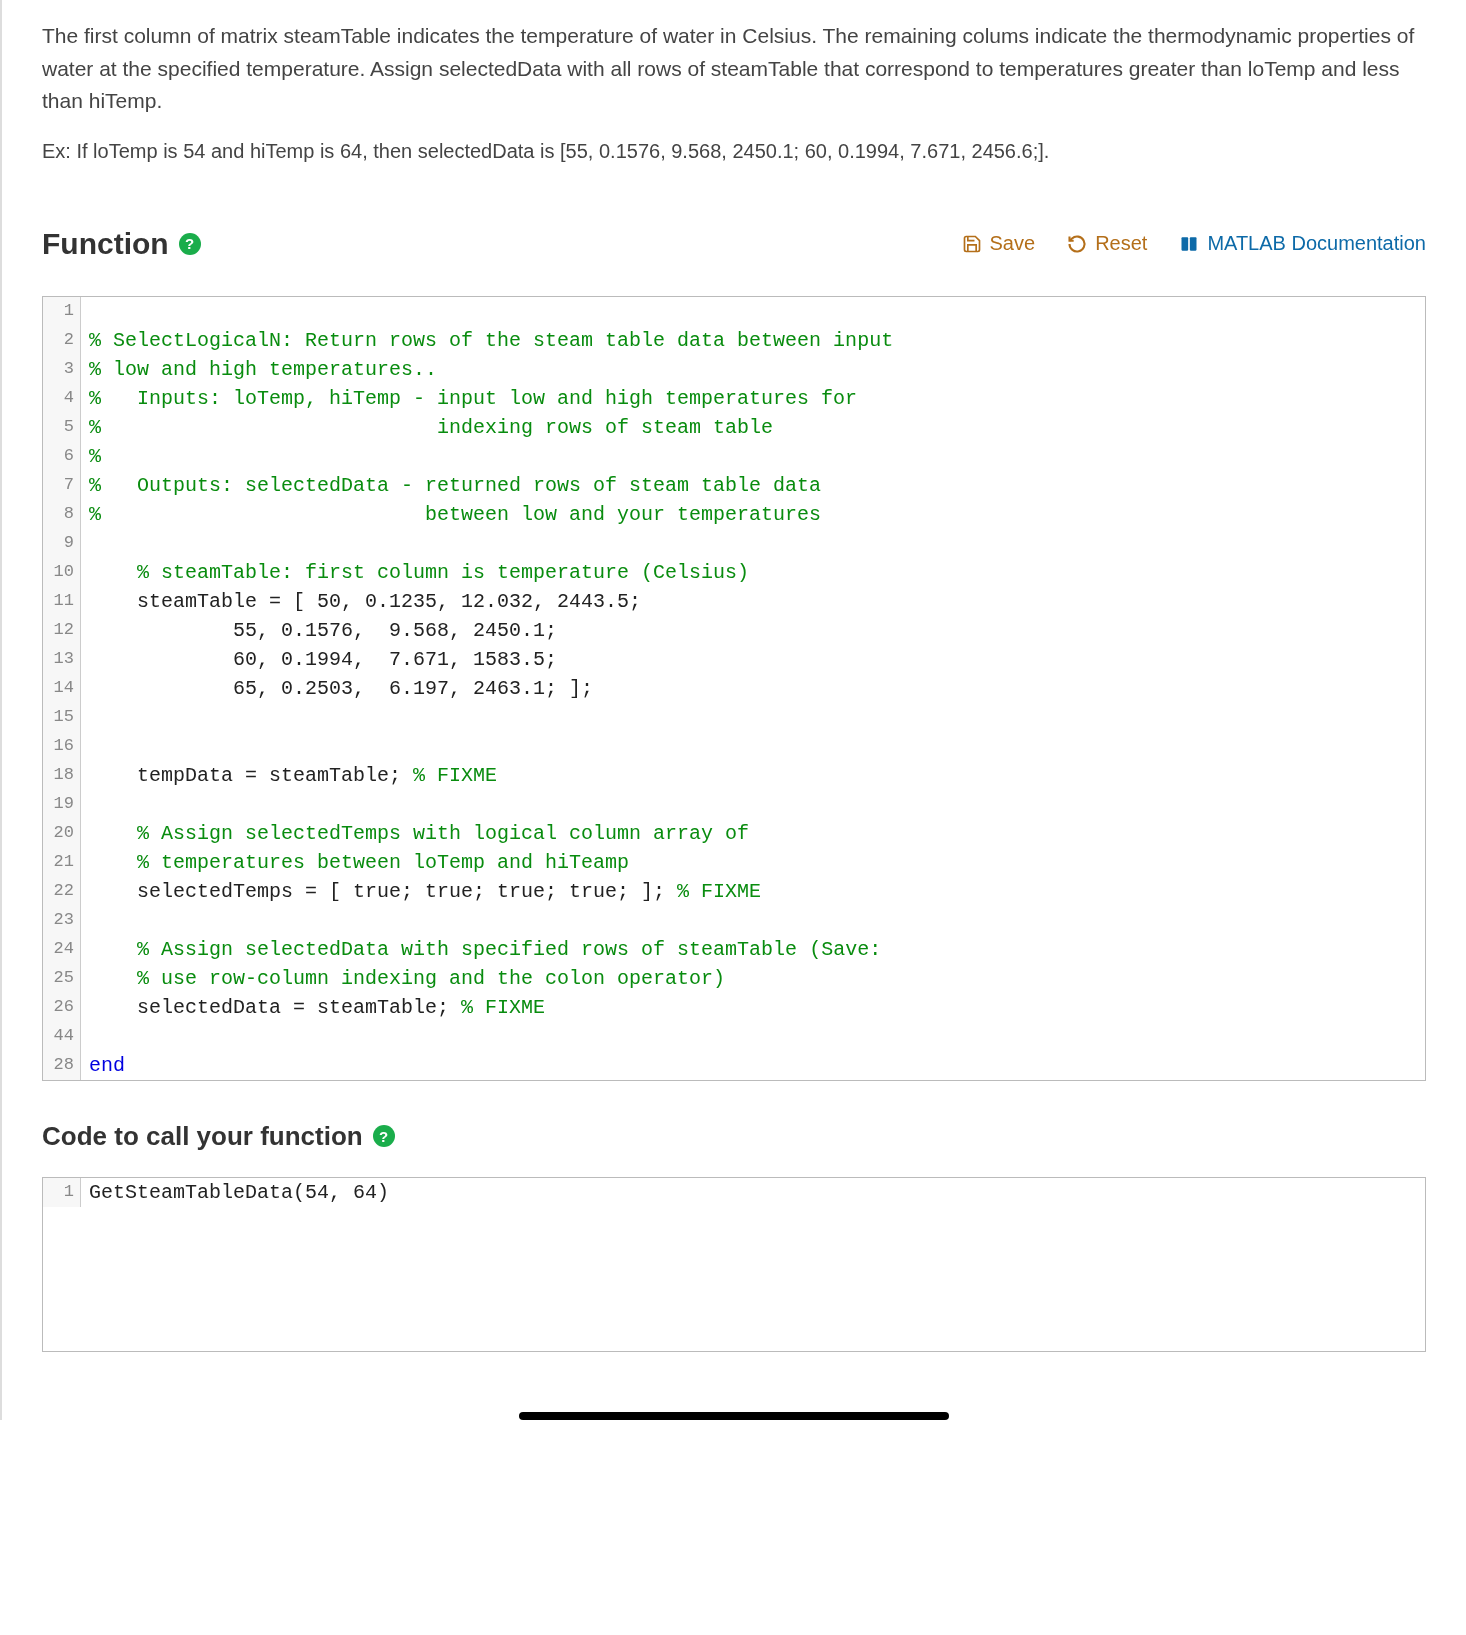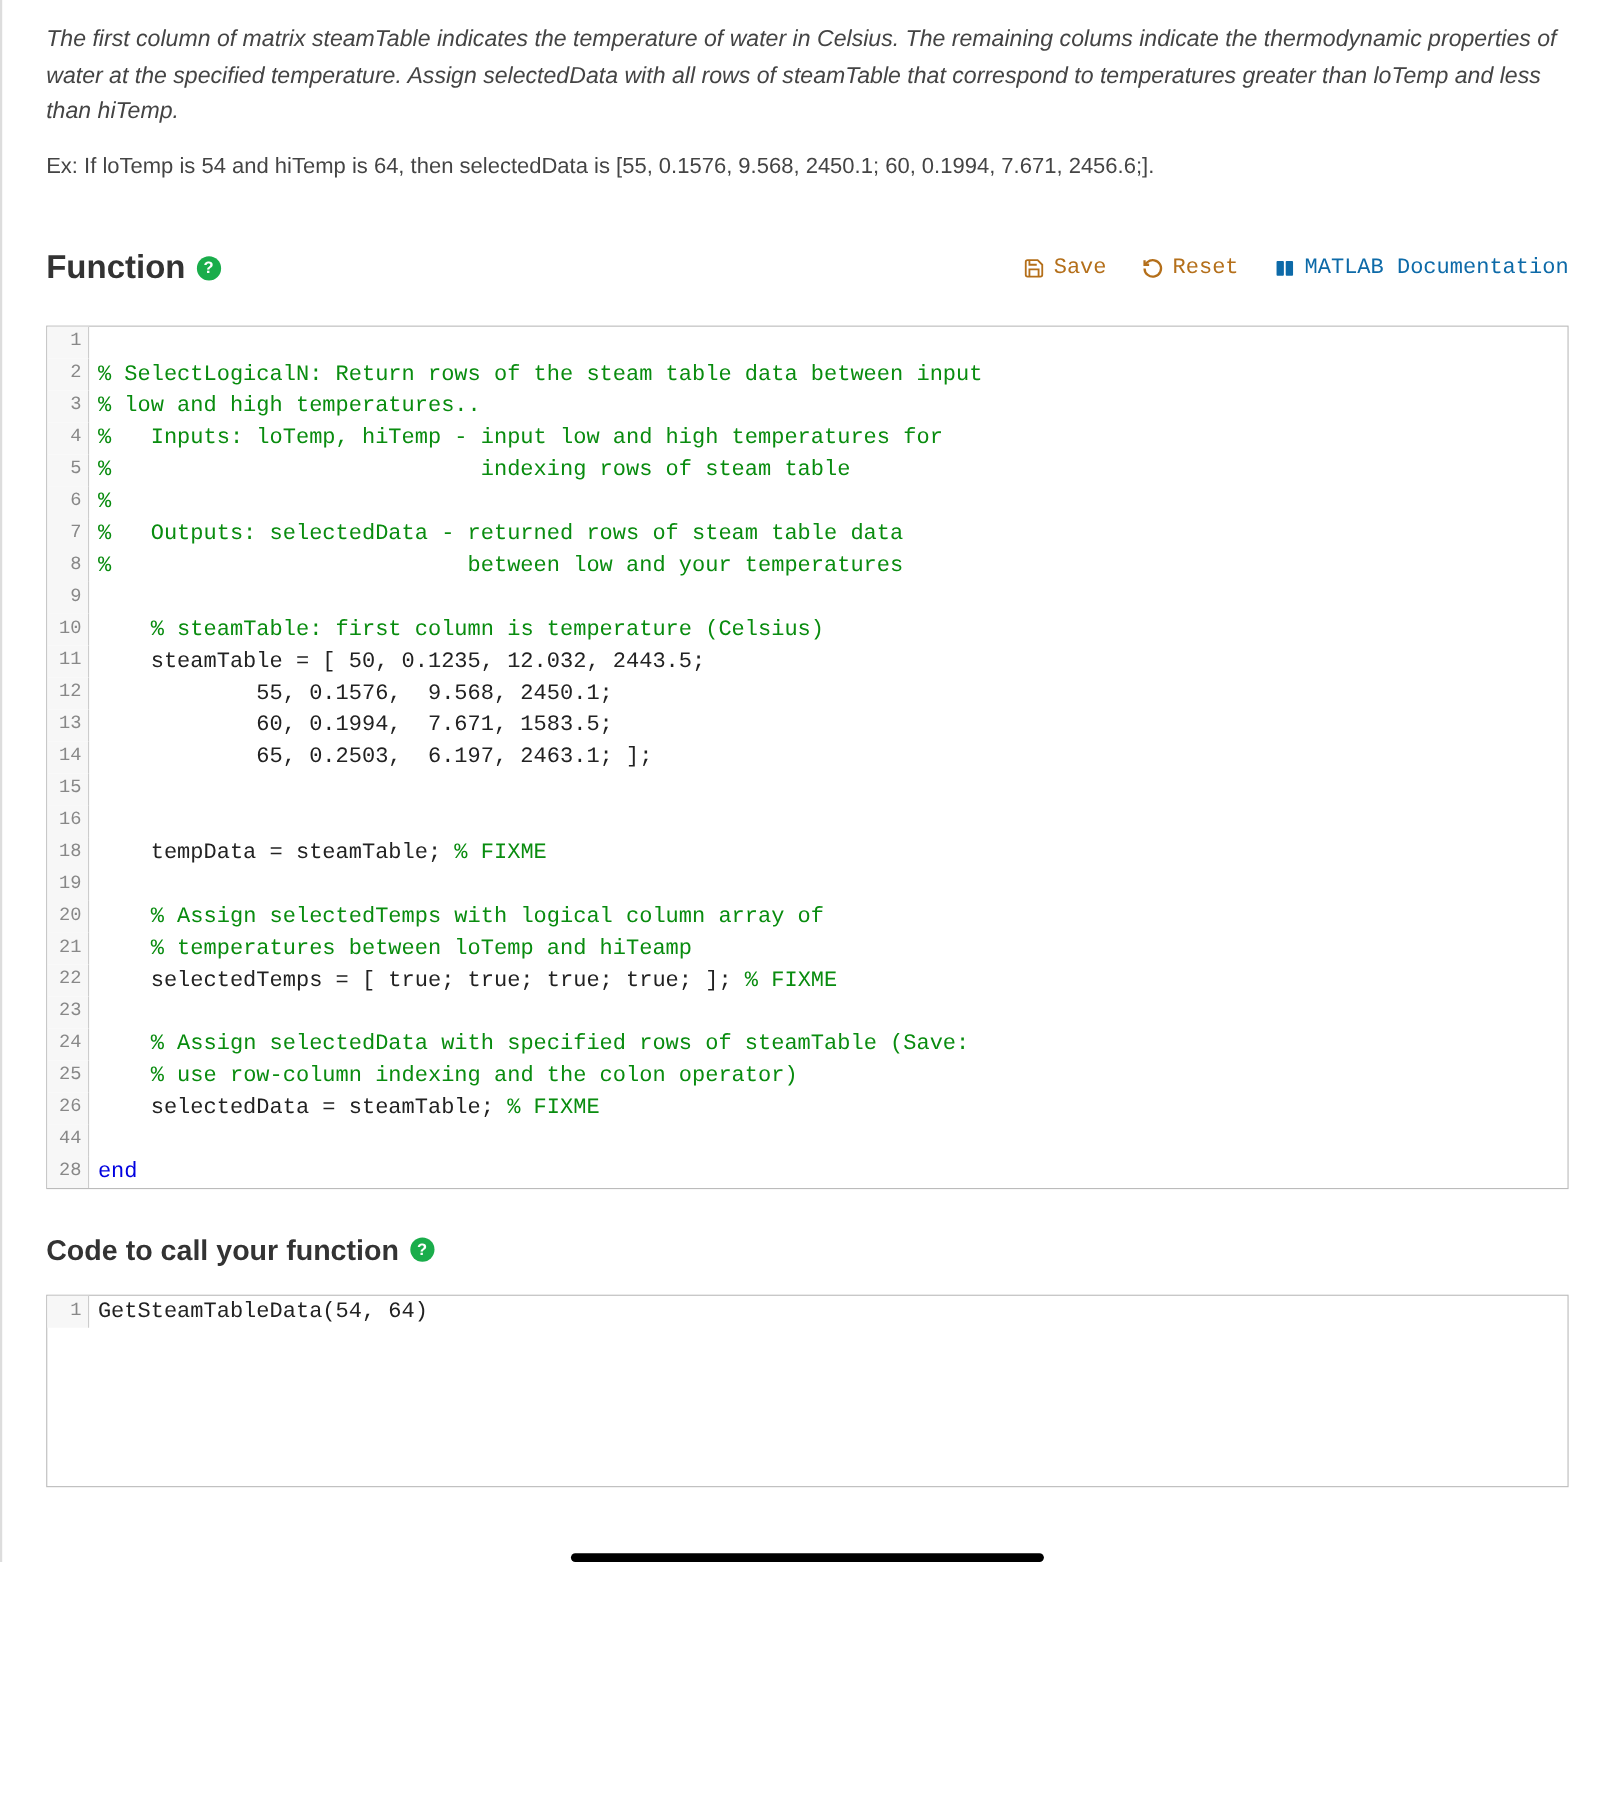--- a/index.html
+++ b/index.html
@@ -12,21 +12,20 @@
     border-left: 2px solid #ddd;
   }
   .content {
     padding: 20px 40px 40px 40px;
   }
   .problem-text {
     font-size: 21px;
     line-height: 1.55;
     color: #444;
     margin-bottom: 18px;
-    font-style: italic;
   }
   .example-text {
     font-size: 20px;
     line-height: 1.55;
     color: #444;
     margin-bottom: 60px;
   }
   .section-header {
     display: flex;
     align-items: center;
@@ -62,21 +61,21 @@
   }
   .toolbar-btn {
     display: inline-flex;
     align-items: center;
     gap: 8px;
     font-size: 20px;
     color: #b46f1a;
     cursor: pointer;
     background: none;
     border: none;
-    font-family: Liberation Mono, monospace;
+    font-family: Liberation Sans, sans-serif;
     text-align: right;
   }
   .toolbar-btn.blue { color: #0d6aa8; }
   .icon-box { width: 20px; height: 20px; display: inline-flex; align-items: center; justify-content: center; }
   .code-editor {
     border: 1px solid #bbb;
     background: #fff;
     font-family: "Menlo", "Consolas", "Courier New", monospace;
     font-size: 20px;
     line-height: 1.45;

